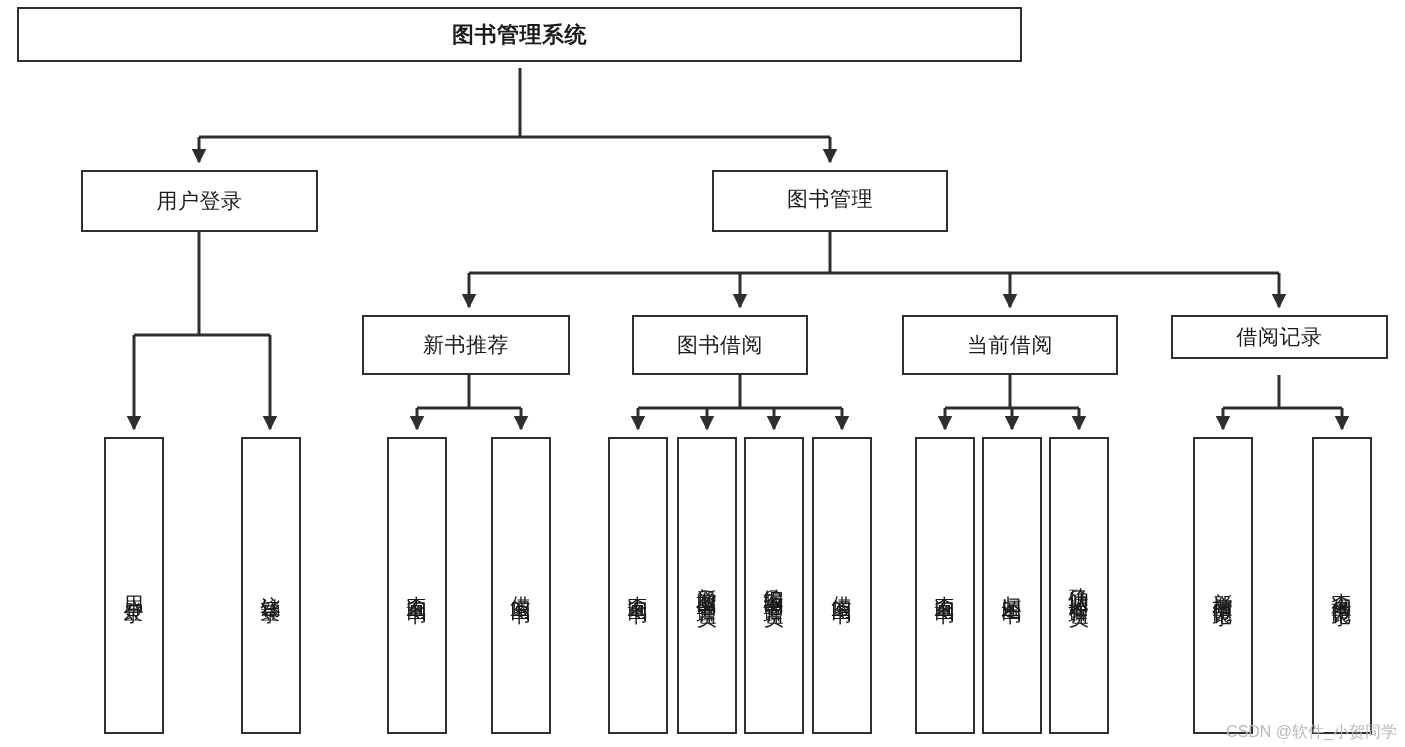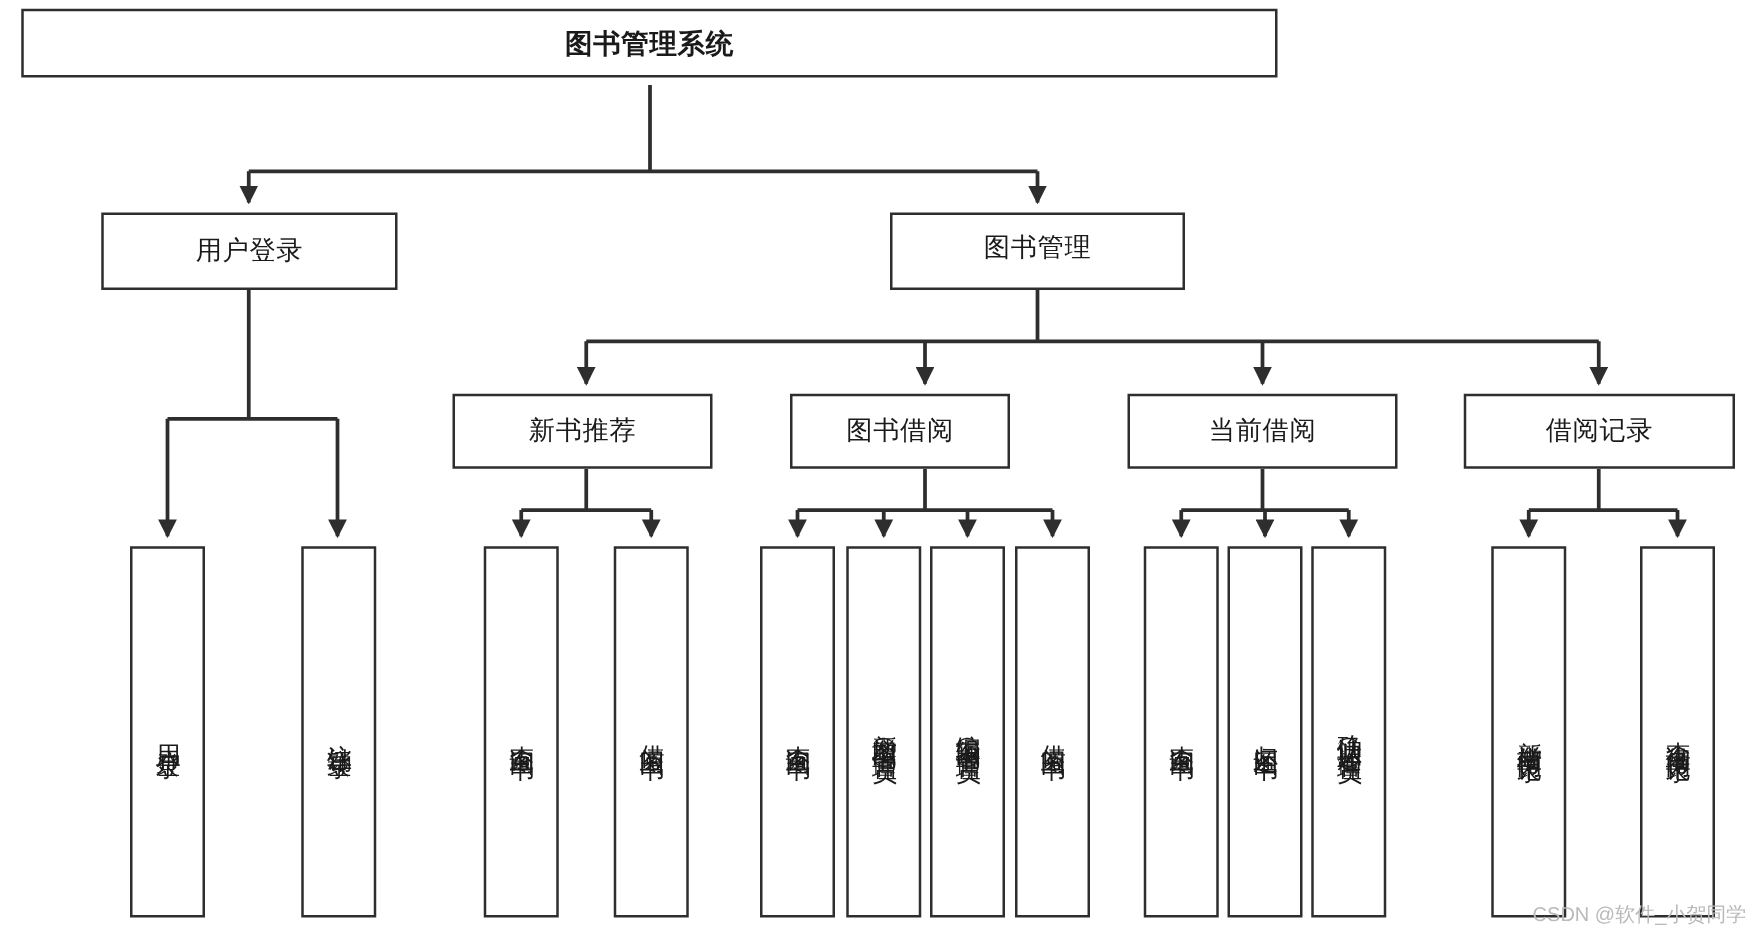--- a/index.html
+++ b/index.html
@@ -138,21 +138,21 @@
   </div>
 
   <div class="node-box" style="left:632px; top:315px; width:176px; height:60px;">
     <span class="node-label-h">图书借阅</span>
   </div>
 
   <div class="node-box" style="left:902px; top:315px; width:216px; height:60px;">
     <span class="node-label-h">当前借阅</span>
   </div>
 
-  <div class="node-box" style="left:1171px; top:315px; width:217px; height:60px;">
+  <div class="node-box" style="left:1171px; top:315px; width:217px; height:44px;">
     <span class="node-label-h">借阅记录</span>
   </div>
 
   <div class="node-box" style="left:104px; top:437px; width:60px; height:297px;">
     <span class="node-label-v">用户登录</span>
   </div>
 
   <div class="node-box" style="left:241px; top:437px; width:60px; height:297px;">
     <span class="node-label-v">注销登录</span>
   </div>

